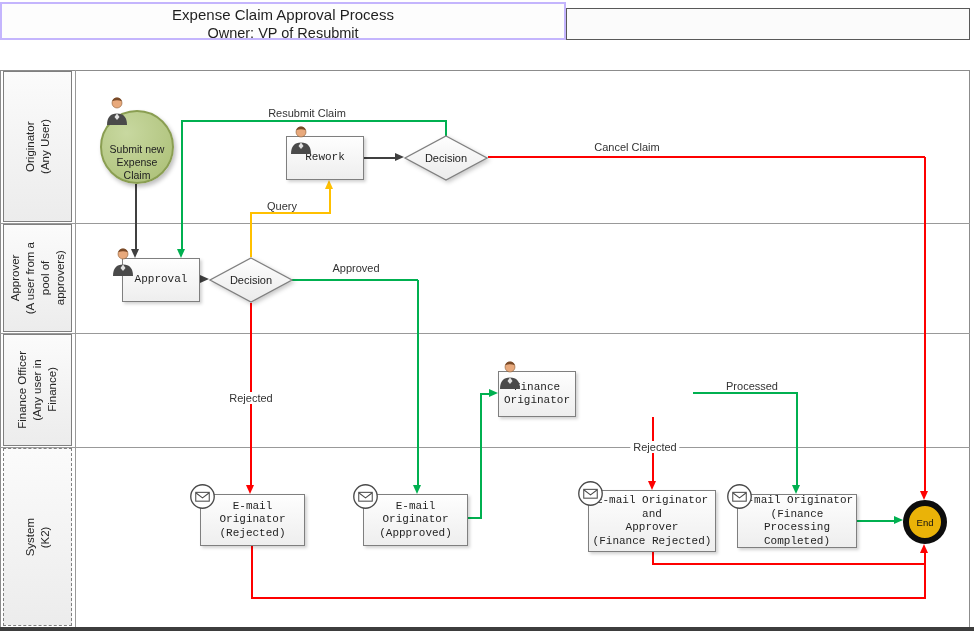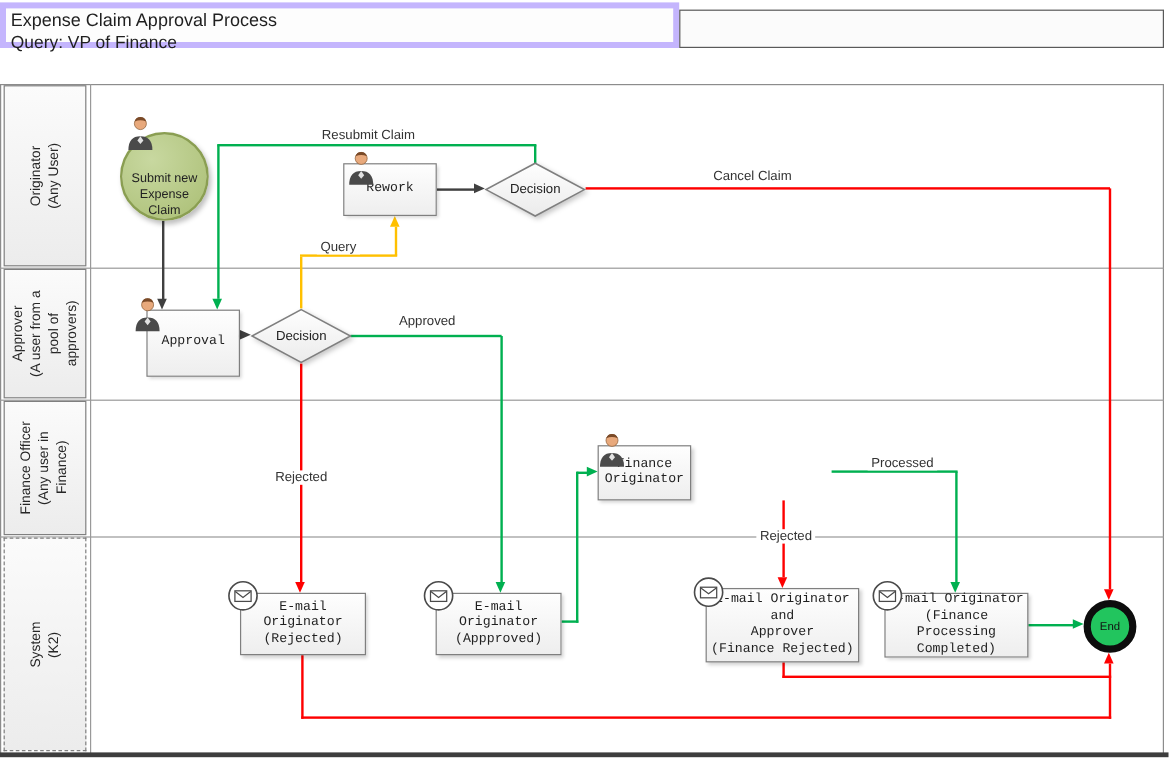--- a/index.html
+++ b/index.html
@@ -2,42 +2,42 @@
 <html style="--green: #00b050; --red: #fe0000; --yellow: #ffc000; --dark: #404040; --node-border: #7f7f7f;"><head>
 <meta charset="utf-8">
 <style>
   :root{
     --green:#00b050; --red:#fe0000; --yellow:#ffc000; --dark:#404040;
     --node-border:#7f7f7f;
   }
   html,body{margin:0;padding:0;background:#fff;}
   body{font-family:"Liberation Sans",sans-serif;color:#1f1f1f;}
   #canvas{position:relative;width:974px;height:635px;background:#fff;overflow:hidden;}
-  #title-block{position:absolute;left:0px;top:2px;width:566px;height:38px;border:5px solid #c4b5fd;background:#fdfdfd;padding:1px 4px;box-sizing:border-box;}
+  #title-block{position:absolute;left:0px;top:2px;width:566px;height:38px;border:2px solid #c4b5fd;background:#fdfdfd;padding:1px 4px;box-sizing:border-box;text-align:center;}
   #title-line1{font-size:15px;line-height:19px;}
   #title-line2{font-size:14.5px;line-height:18px;}
   #header-right-box{position:absolute;left:566px;top:8px;width:404px;height:32px;border:1px solid #595959;background:#fbfbfb;box-sizing:border-box;}
   #note-bar{position:absolute;left:0px;top:41px;width:970px;height:29px;border:1px solid #595959;background:#fafafa;box-sizing:border-box;display:flex;align-items:center;justify-content:flex-end;padding-right:7px;font-size:11.5px;color:#262626;}
   #lane-frame{position:absolute;left:0;top:70px;width:970px;height:558px;border-left:1px solid #8c8c8c;border-right:1px solid #8c8c8c;border-top:1px solid #8c8c8c;box-sizing:border-box;}
   .lane-sep{position:absolute;left:0;width:970px;height:1px;background:#999;}
   #label-col-sep{position:absolute;left:75px;top:70px;width:1px;height:558px;background:#999;}
   #bottom-bar{position:absolute;left:0;top:627px;width:974px;height:4px;background:#3d3d3d;}
 
   .lane-label-box{position:absolute;left:3px;width:69px;border:1px solid #7f7f7f;background:linear-gradient(180deg,#fbfbfb,#ececec);box-sizing:border-box;display:flex;align-items:center;justify-content:center;}
   .lane-label-box.dashed{border-style:dashed;}
   .lane-label{writing-mode:vertical-rl;transform:rotate(180deg);white-space:pre-line;text-align:center;font-size:11.5px;line-height:15px;color:#262626;}
 
   
   .task-box{position:absolute;border:1px solid var(--node-border);background:linear-gradient(180deg,#fefefe,#eeeeee);box-shadow:2px 2px 3px rgba(0,0,0,.18);display:flex;align-items:center;justify-content:center;text-align:center;font-size:11px;line-height:13.5px;box-sizing:border-box;font-family:Liberation Mono, monospace;}
   .multiline{white-space:pre-line;}
   #node-submit{position:absolute;left:100px;top:110px;width:74px;height:74px;border-radius:50%;background:radial-gradient(circle at 35% 30%,#c8d8a0,#aabe74);border:2px solid #8a9e52;box-shadow:2px 3px 4px rgba(0,0,0,.25);display:flex;align-items:flex-end;justify-content:center;text-align:center;font-size:10.5px;line-height:13px;color:#222;box-sizing:border-box;}
   .diamond{position:absolute;width:86px;height:48px;filter:drop-shadow(2px 2px 2px rgba(0,0,0,.22));}
   .diamond .dtext{position:absolute;left:0;top:0;width:100%;height:100%;display:flex;align-items:center;justify-content:center;font-size:11px;color:#222;}
   .icon{position:absolute;z-index:5;}
-  #node-end{position:absolute;left:903px;top:500px;width:44px;height:44px;border-radius:50%;border:6px solid #0d0d0d;background:#22c55e;box-sizing:border-box;display:flex;align-items:center;justify-content:center;font-size:9.5px;color:#111;}
+  #node-end{position:absolute;left:903px;top:500px;width:44px;height:44px;border-radius:50%;border:6px solid #0d0d0d;background:#eab308;box-sizing:border-box;display:flex;align-items:center;justify-content:center;font-size:9.5px;color:#111;}
 
   
   .ln{position:absolute;}
   .ln.green{background:var(--green);} .ln.red{background:var(--red);}
   .ln.yellow{background:var(--yellow);} .ln.dark{background:var(--dark);}
   .arr{position:absolute;width:0;height:0;}
   .a-d{border-left:4.5px solid transparent;border-right:4.5px solid transparent;border-top:9px solid #000;}
   .a-u{border-left:4.5px solid transparent;border-right:4.5px solid transparent;border-bottom:9px solid #000;}
   .a-r{border-top:4.5px solid transparent;border-bottom:4.5px solid transparent;border-left:9px solid #000;}
   .a-d.green{border-top-color:var(--green);} .a-d.red{border-top-color:var(--red);} .a-d.dark{border-top-color:var(--dark);}
@@ -55,21 +55,21 @@
     <defs>
       <linearGradient id="nodeGrad" x1="0" y1="0" x2="0" y2="1">
         <stop offset="0" stop-color="#fefefe"></stop>
           <stop offset="1" stop-color="#ebebeb"></stop>
       </linearGradient>
     </defs>
   </svg>
 
   <div id="title-block">
     <div id="title-line1">Expense Claim Approval Process</div>
-    <div id="title-line2">Query: VP of Finance</div>
+    <div id="title-line2">Owner: VP of Resubmit</div>
   </div>
   <div id="header-right-box"></div>
 
   <div id="lane-frame"></div>
   <div class="lane-sep" style="top:223px"></div>
   <div class="lane-sep" style="top:333px"></div>
   <div class="lane-sep" style="top:447px"></div>
   <div id="label-col-sep"></div>
   <div id="bottom-bar"></div>
 
@@ -164,21 +164,21 @@
     <span>Rework</span>
   </div>
 
   <div class="diamond" style="left:403px;top:134px">
     <svg width="86" height="48">
         <polygon points="43,2 84,24 43,46 2,24" fill="url(#nodeGrad)" stroke="#7f7f7f" stroke-width="1.3"></polygon>
       </svg>
     <div class="dtext">Decision</div>
   </div>
 
-  <div class="task-box" style="left:122px;top:258px;width:78px;height:56px">
+  <div class="task-box" style="left:122px;top:258px;width:78px;height:44px">
     <span>Approval</span>
   </div>
 
   <div class="diamond" style="left:208px;top:256px">
     <svg width="86" height="48">
         <polygon points="43,2 84,24 43,46 2,24" fill="url(#nodeGrad)" stroke="#7f7f7f" stroke-width="1.3"></polygon>
       </svg>
     <div class="dtext">Decision</div>
   </div>
 

